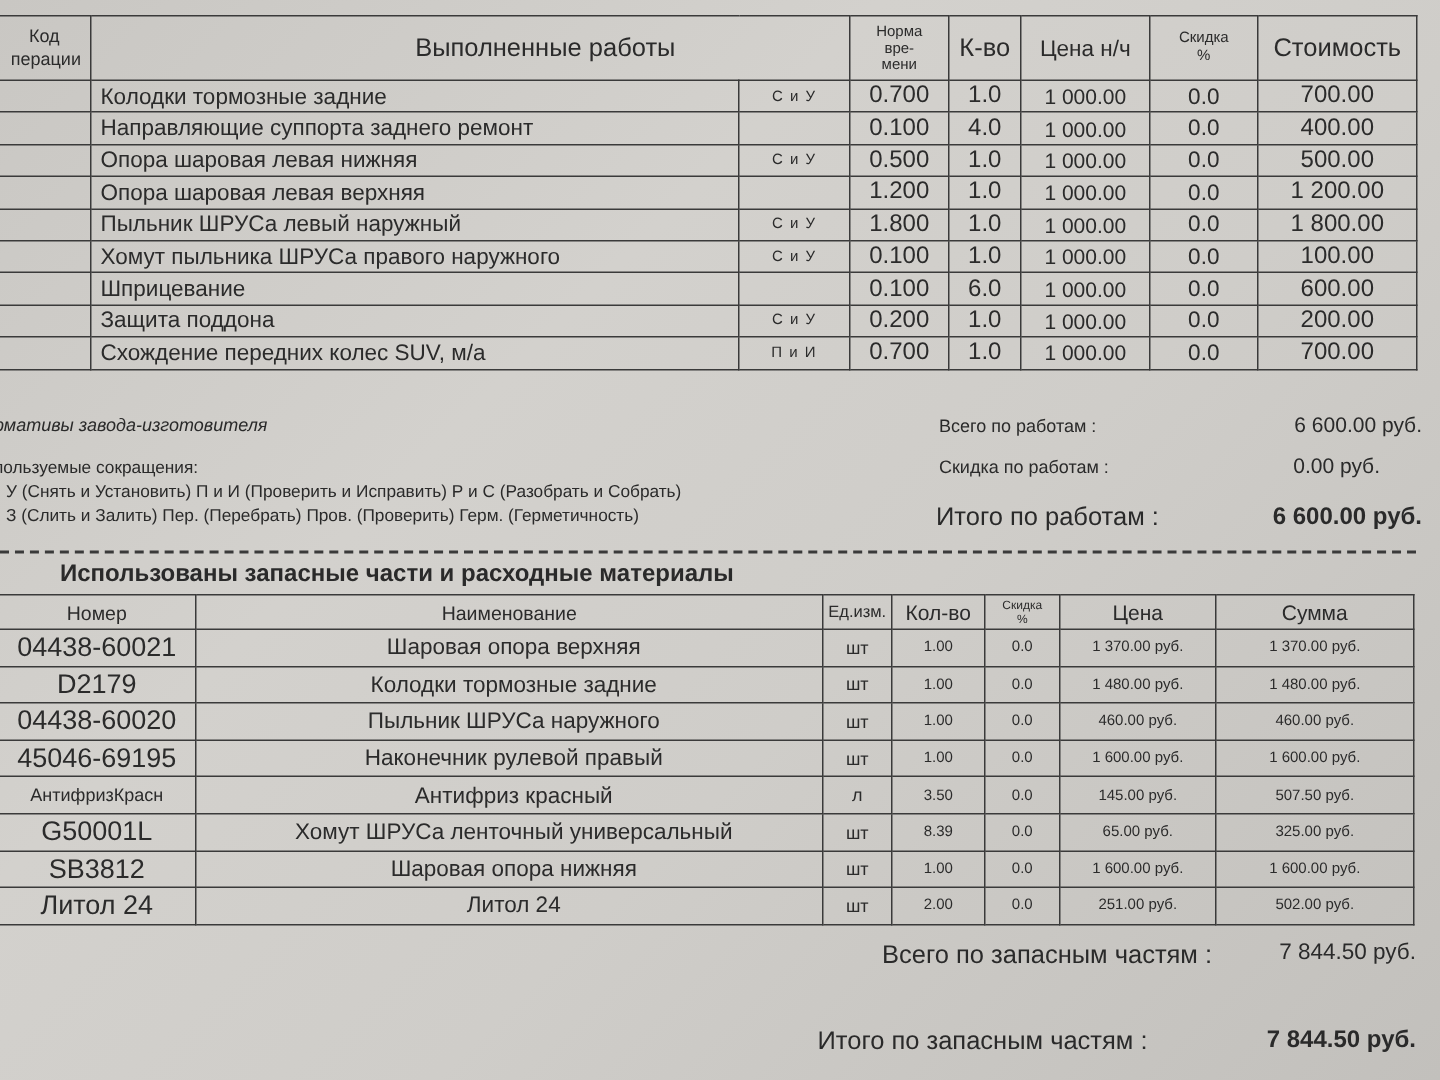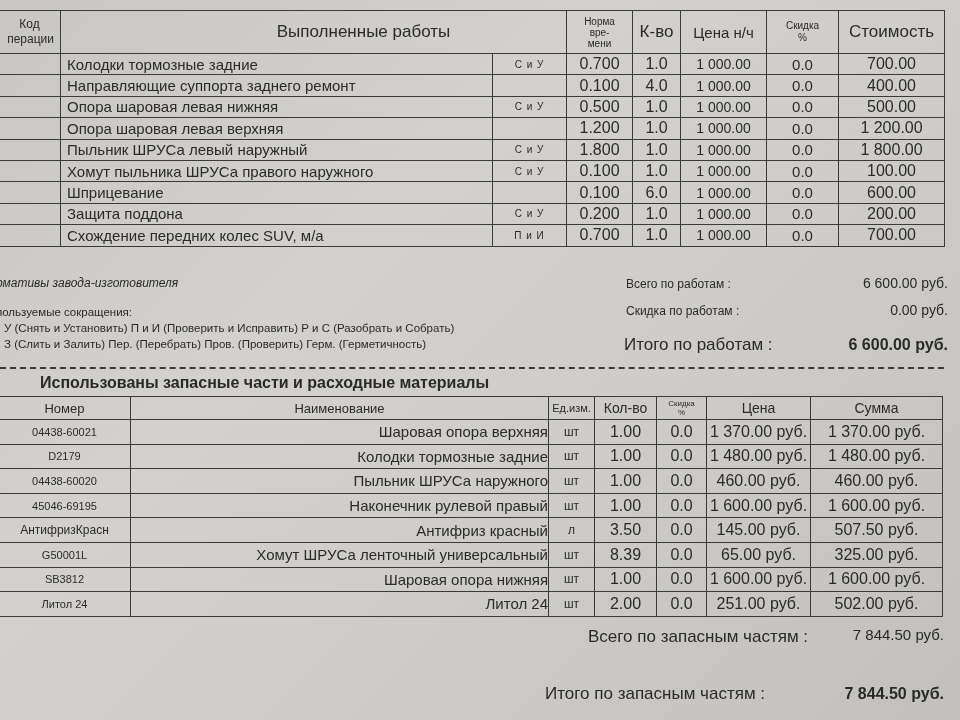--- a/index.html
+++ b/index.html
@@ -36,23 +36,23 @@
   .grand-val { font-size: 16px; font-weight: bold; text-align: right; }
 
   .dash { left: 0; top: 367px; width: 944px; height: 0; border-top: 2px dashed #3a3a3a; }
   .parts-title { left: 0; top: 374px; width: 944px; text-align: left; font-size: 16px; font-weight: bold; padding-left: 40px; box-sizing: border-box; }
 
   
   #parts { left: -2px; top: 396px; width: 944px; }
   #parts th { height: 22px; font-size: 13px; text-align: center; vertical-align: middle; }
   #parts th.small { font-size: 11px; }
   #parts th.tiny { font-size: 8px; line-height: 9px; }
-  #parts td { height: 23.6px; font-size: 16px; text-align: center; }
-  #parts td.num { font-size: 11px; }
-  #parts td.name { text-align: right; padding-left: 6px; font-size: 15px; }
+  #parts td { height: 23.6px; font-size: 10px; text-align: center; }
+  #parts td.num { font-size: 18px; }
+  #parts td.name { text-align: center; padding-left: 6px; font-size: 15px; }
   #parts td.unit { font-size: 12px; }
 </style>
 </head>
 <body>
 
 <table class="grid" id="works">
   <colgroup>
     <col style="width:62px">
       <col style="width:432px">
       <col style="width:74px">
@@ -178,21 +178,21 @@
 </table>
 
 <div class="abs works-note">рмативы завода-изготовителя</div>
 <div class="abs abbr-title">пользуемые сокращения:</div>
 <div class="abs abbr-line" style="top:322px">У (Снять и Установить) П и И (Проверить и Исправить) Р и С (Разобрать и Собрать)</div>
 <div class="abs abbr-line" style="top:338px">З (Слить и Залить) Пер. (Перебрать) Пров. (Проверить) Герм. (Герметичность)</div>
 
 <div class="abs tot-label" style="left:626px;top:277px">Всего по работам :</div>
 <div class="abs tot-val" style="left:780px;top:275px;width:168px">6 600.00  руб.</div>
 <div class="abs tot-label" style="left:626px;top:304px">Скидка по работам :</div>
-<div class="abs tot-val" style="left:780px;top:302px;width:168px">0.00 руб.</div>
+<div class="abs tot-val" style="left:752px;top:302px;width:168px">0.00 руб.</div>
 <div class="abs grand-label" style="left:624px;top:335px">Итого по работам :</div>
 <div class="abs grand-val" style="left:780px;top:336px;width:168px">6 600.00 руб.</div>
 
 <div class="abs dash"></div>
 <div class="abs parts-title">Использованы запасные части и расходные материалы</div>
 
 <table class="grid" id="parts">
   <colgroup>
     <col style="width:132px">
       <col style="width:418px">

